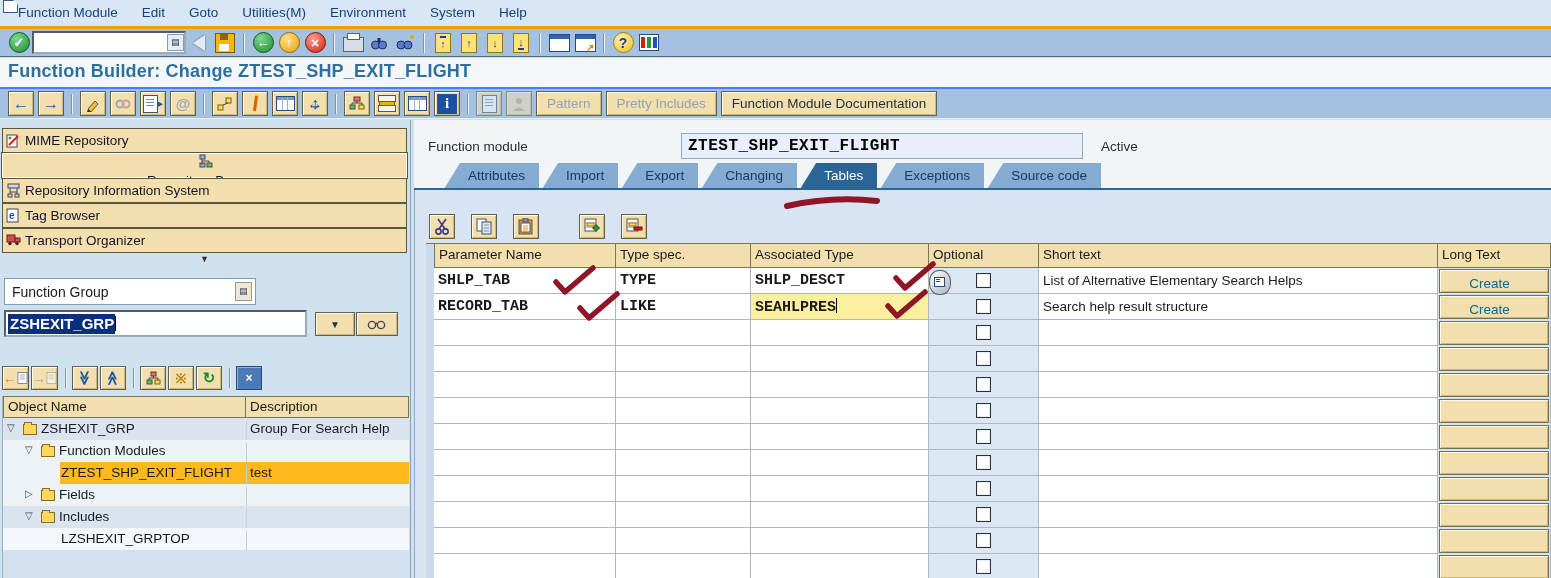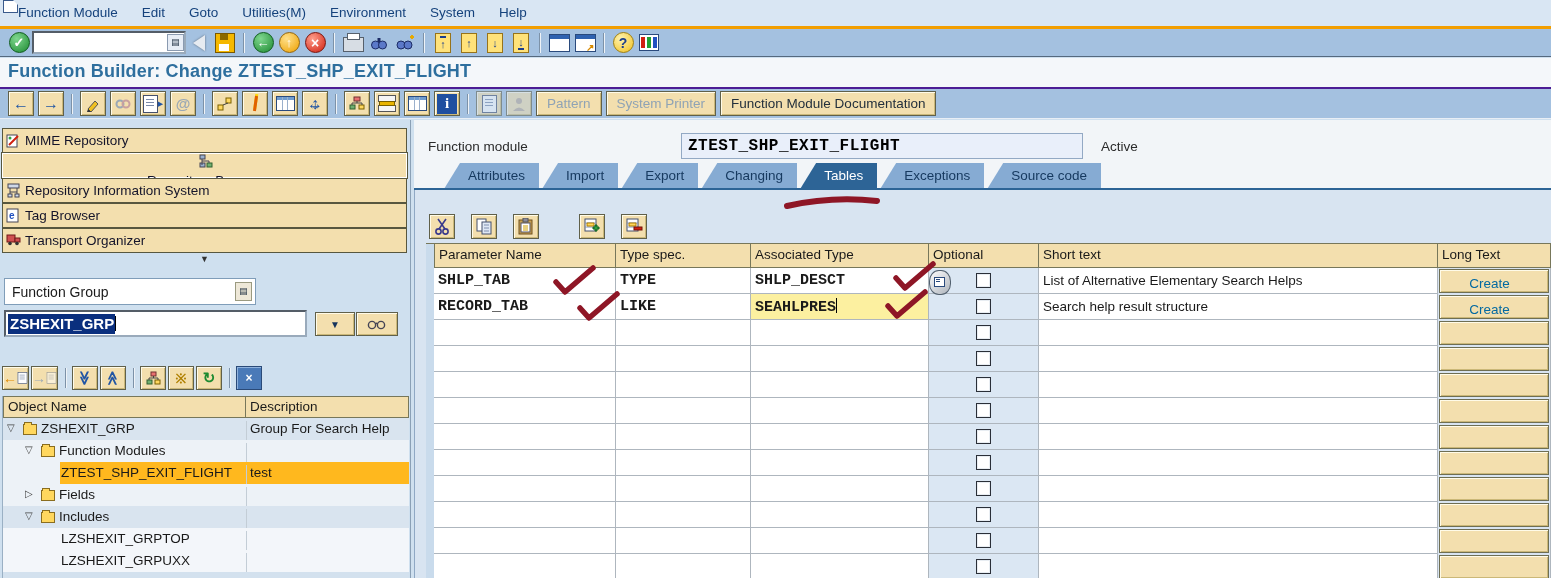--- a/index.html
+++ b/index.html
@@ -40,21 +40,21 @@
   .page-ico.cap b{border-top:2px solid #1c3e8c;}
   .page-ico.capb b{border-bottom:2px solid #1c3e8c;}
   .winico{position:relative;width:19px;height:16px;background:#fff;border:1px solid #2a4a7c;}
   .winico:before{content:"";position:absolute;left:0;top:0;width:100%;height:4px;background:#2f62b0;}
   .winico.sc:after{content:"↗";position:absolute;right:0;bottom:-2px;font-size:10px;font-weight:bold;color:#d88a00;}
   .custico{position:relative;width:18px;height:15px;background:#fff;border:1px solid #2a4a7c;display:flex;}
   .custico i{flex:1;margin:2px 1px;}
   .ic{display:block;}
 
   
-  #titlebar{position:absolute;left:0;top:58px;width:100%;height:29px;background:#f4f7fa;border-bottom:2px solid #4c1d95;}
+  #titlebar{position:absolute;left:0;top:58px;width:100%;height:29px;background:#f4f7fa;border-bottom:2px solid #3b82f6;}
   #page-title{position:absolute;left:8px;top:3px;font-size:18px;font-weight:bold;color:#2e6f9e;letter-spacing:0.2px;}
 
   
   #appbar{position:absolute;left:0;top:89px;width:100%;height:30px;background:#a4c1e0;
     border-bottom:1px solid #e8eef5;display:flex;align-items:center;padding-left:6px;box-sizing:border-box;}
   .abtn{height:25px;min-width:26px;background:#f3dfae;border:1px solid #60604a;
     box-shadow:inset 1px 1px 0 #fffbe8, inset -1px -1px 0 #cbb878;
     display:flex;align-items:center;justify-content:center;margin:0 2px;font-size:13px;box-sizing:border-box;}
   .abtn.txt{padding:0 10px;font-size:13.5px;color:#23303c;white-space:nowrap;}
   .abtn.txt.disabled{color:#8fa3b5;}
@@ -336,21 +336,21 @@
     <span class="abtn" style="opacity:.55">
         <span class="docico"></span>
       </span>
     <span class="abtn" style="opacity:.55">
       <svg class="ic" width="14" height="14">
           <circle cx="7" cy="4" r="3" fill="#b8a898"></circle>
           <path d="M1 14 Q7 7 13 14 Z" fill="#b8a898"></path>
         </svg>
     </span>
     <span class="abtn txt disabled">Pattern</span>
-    <span class="abtn txt disabled">System Printer</span>
+    <span class="abtn txt disabled">Pretty Includes</span>
     <span class="abtn txt">Function Module Documentation</span>
   </div>
 
   <div id="sidebar">
     <div id="side-btns">
         <div class="side-btn" style="top: 8px;">
           <span class="sico">
             <svg class="ic" width="15" height="15">
               <rect x="1" y="2" width="10" height="12" fill="#fff" stroke="#445"></rect>
               <path d="M3 12 L12 3" stroke="#d02010" stroke-width="2"></path>
@@ -486,24 +486,20 @@
           <div class="tree-row b">
             <span class="exp" style="left: 22px;">▽</span>
             <span class="folder" style="left: 38px;"></span>
             <span class="nm" style="left: 56px; max-width: 187px; overflow: hidden; display: inline-block;">Includes</span>
             <span class="dsc"></span>
           </div>
           <div class="tree-row w">
             <span class="nm" style="left: 58px; max-width: 185px; overflow: hidden; display: inline-block;">LZSHEXIT_GRPTOP</span>
             <span class="dsc"></span>
           </div>
-          <div class="tree-row w">
-            <span class="nm" style="left: 58px; max-width: 185px; overflow: hidden; display: inline-block;">LZSHEXIT_GRPUXX</span>
-            <span class="dsc"></span>
-          </div>
         </div>
       <div id="tree-fill"></div>
     </div>
   </div>
   <div id="sidebar-redge"></div>
 
   <div id="main-top">
     <span id="fm-label">Function module</span>
     <div id="fm-input">ZTEST_SHP_EXIT_FLIGHT</div>
     <span id="fm-status">Active</span>

